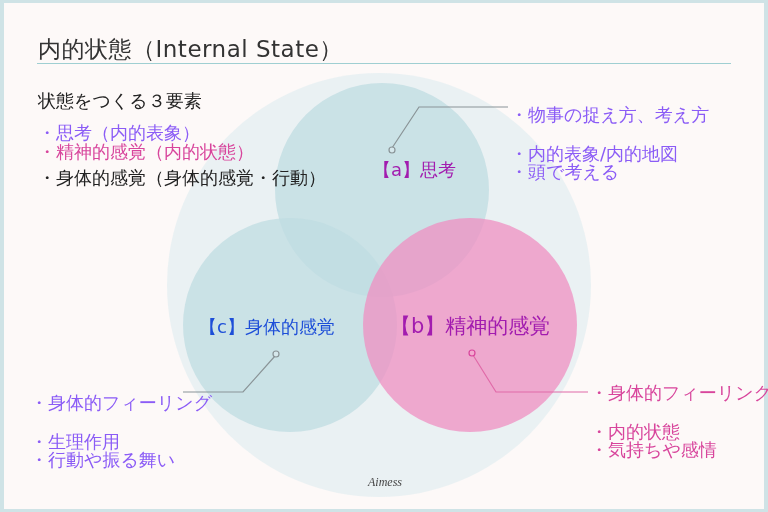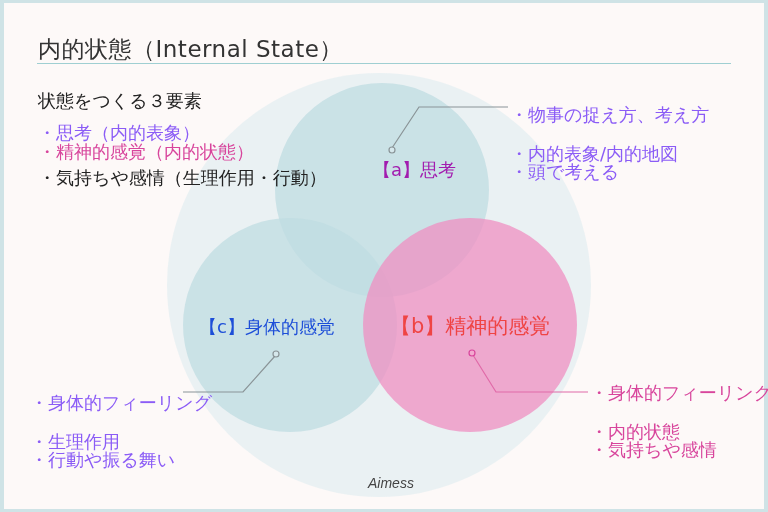--- a/index.html
+++ b/index.html
@@ -28,24 +28,24 @@
       background: #9fcfd2;
     }
     svg.venn { position: absolute; left: 0; top: 0; }
     .txt { position: absolute; white-space: nowrap; font-size: 18px; line-height: 18px; }
     .gray { color: #8b5cf6; margin-top: 8px; }
     .dark { color: #222; }
     .pink { color: #d8459c; }
     .circle-label { position: absolute; white-space: nowrap; font-size: 18px; }
     .lbl-a { left: 344px; top: 158px; color: #a21caf; margin-left: 29px; }
     .lbl-c { left: 199px; top: 315px; color: #1d4ed8; }
-    .lbl-b { left: 390px; top: 312px; color: #ef4444; font-size: 21px; }
+    .lbl-b { left: 390px; top: 312px; color: #a21caf; font-size: 21px; }
     .signature {
       position: absolute; left: 368px; top: 475px;
-      font-family: Liberation Sans, sans-serif; font-style: italic; font-size: 14px; color: #444;
+      font-family: Liberation Serif, serif; font-style: italic; font-size: 12px; color: #444;
     }
   </style>
 </head>
 <body>
 
 <div class="frame"></div>
 
 <div class="title">内的状態（Internal State）</div>
 <div class="title-rule"></div>
 
@@ -65,21 +65,21 @@
   <circle cx="472" cy="353" r="3" fill="#f3a9cf" stroke="#d8459c" stroke-width="1.2"></circle>
 </svg>
 
 <div class="circle-label lbl-a">【a】思考</div>
 <div class="circle-label lbl-c">【c】身体的感覚</div>
 <div class="circle-label lbl-b">【b】精神的感覚</div>
 
 <div class="txt dark" style="left:38px; top:92px;">状態をつくる３要素</div>
 <div class="txt gray" style="left:38px; top:116px;">・思考（内的表象）</div>
 <div class="txt pink" style="left:38px; top:143px;">・精神的感覚（内的状態）</div>
-<div class="txt dark" style="left:38px; top:169px;">・気持ちや感情（生理作用・行動）</div>
+<div class="txt dark" style="left:38px; top:169px;">・身体的感覚（身体的感覚・行動）</div>
 
 <div class="txt gray" style="left:510px; top:98px;">・物事の捉え方、考え方</div>
 <div class="txt gray" style="left:510px; top:137px;">・内的表象/内的地図</div>
 <div class="txt gray" style="left:510px; top:155px;">・頭で考える</div>
 
 <div class="txt gray" style="left:30px; top:386px;">・身体的フィーリング</div>
 <div class="txt gray" style="left:30px; top:425px;">・生理作用</div>
 <div class="txt gray" style="left:30px; top:443px;">・行動や振る舞い</div>
 
 <div class="txt pink" style="left:590px; top:384px;">・身体的フィーリング</div>

